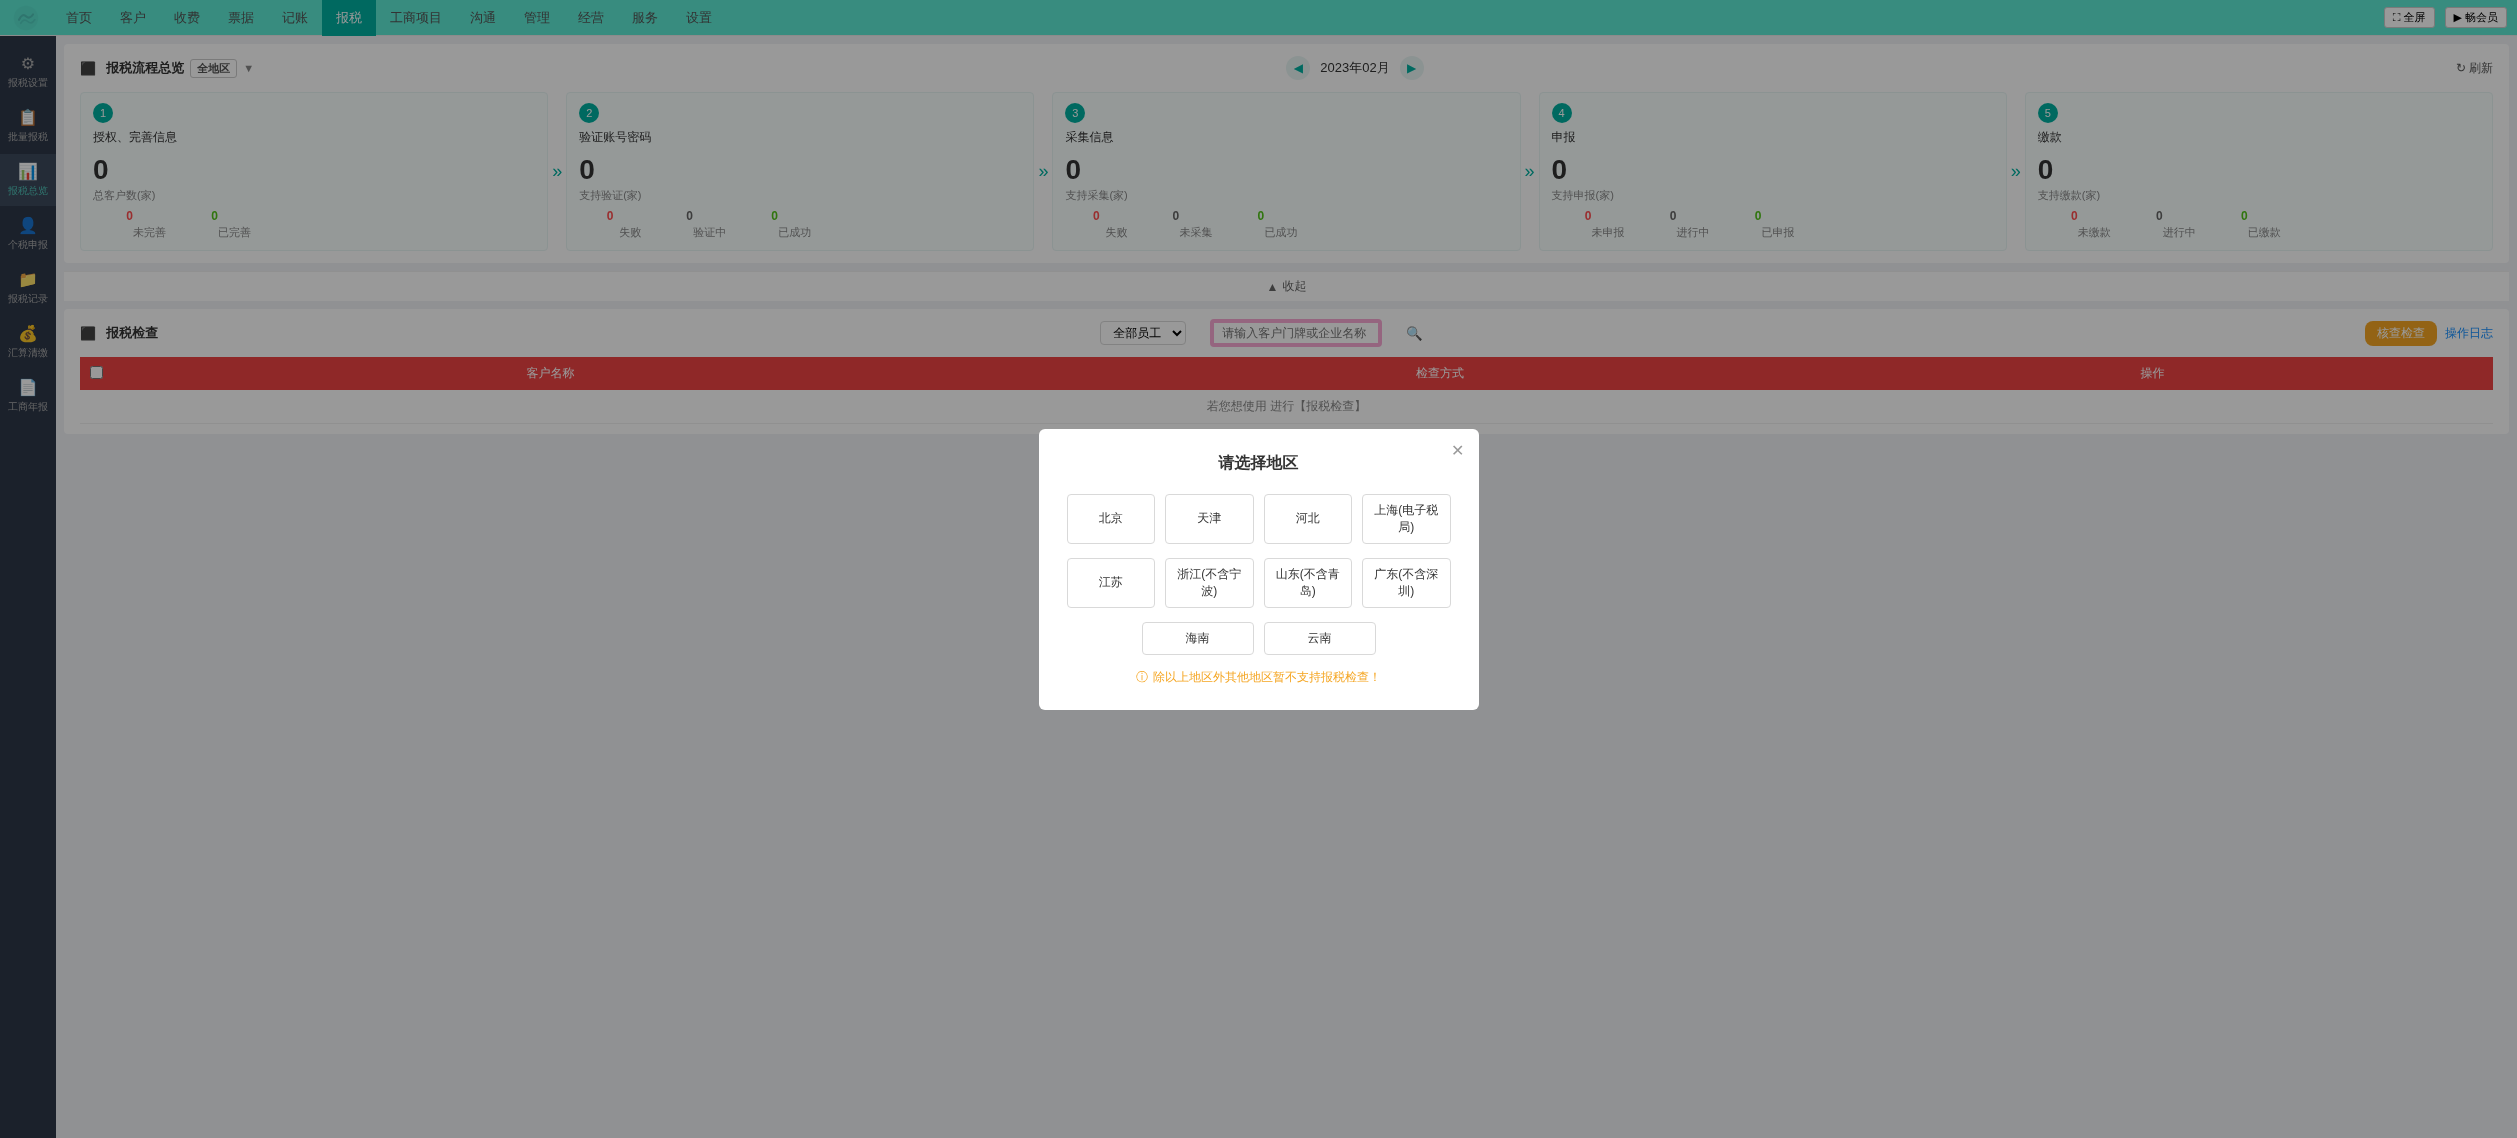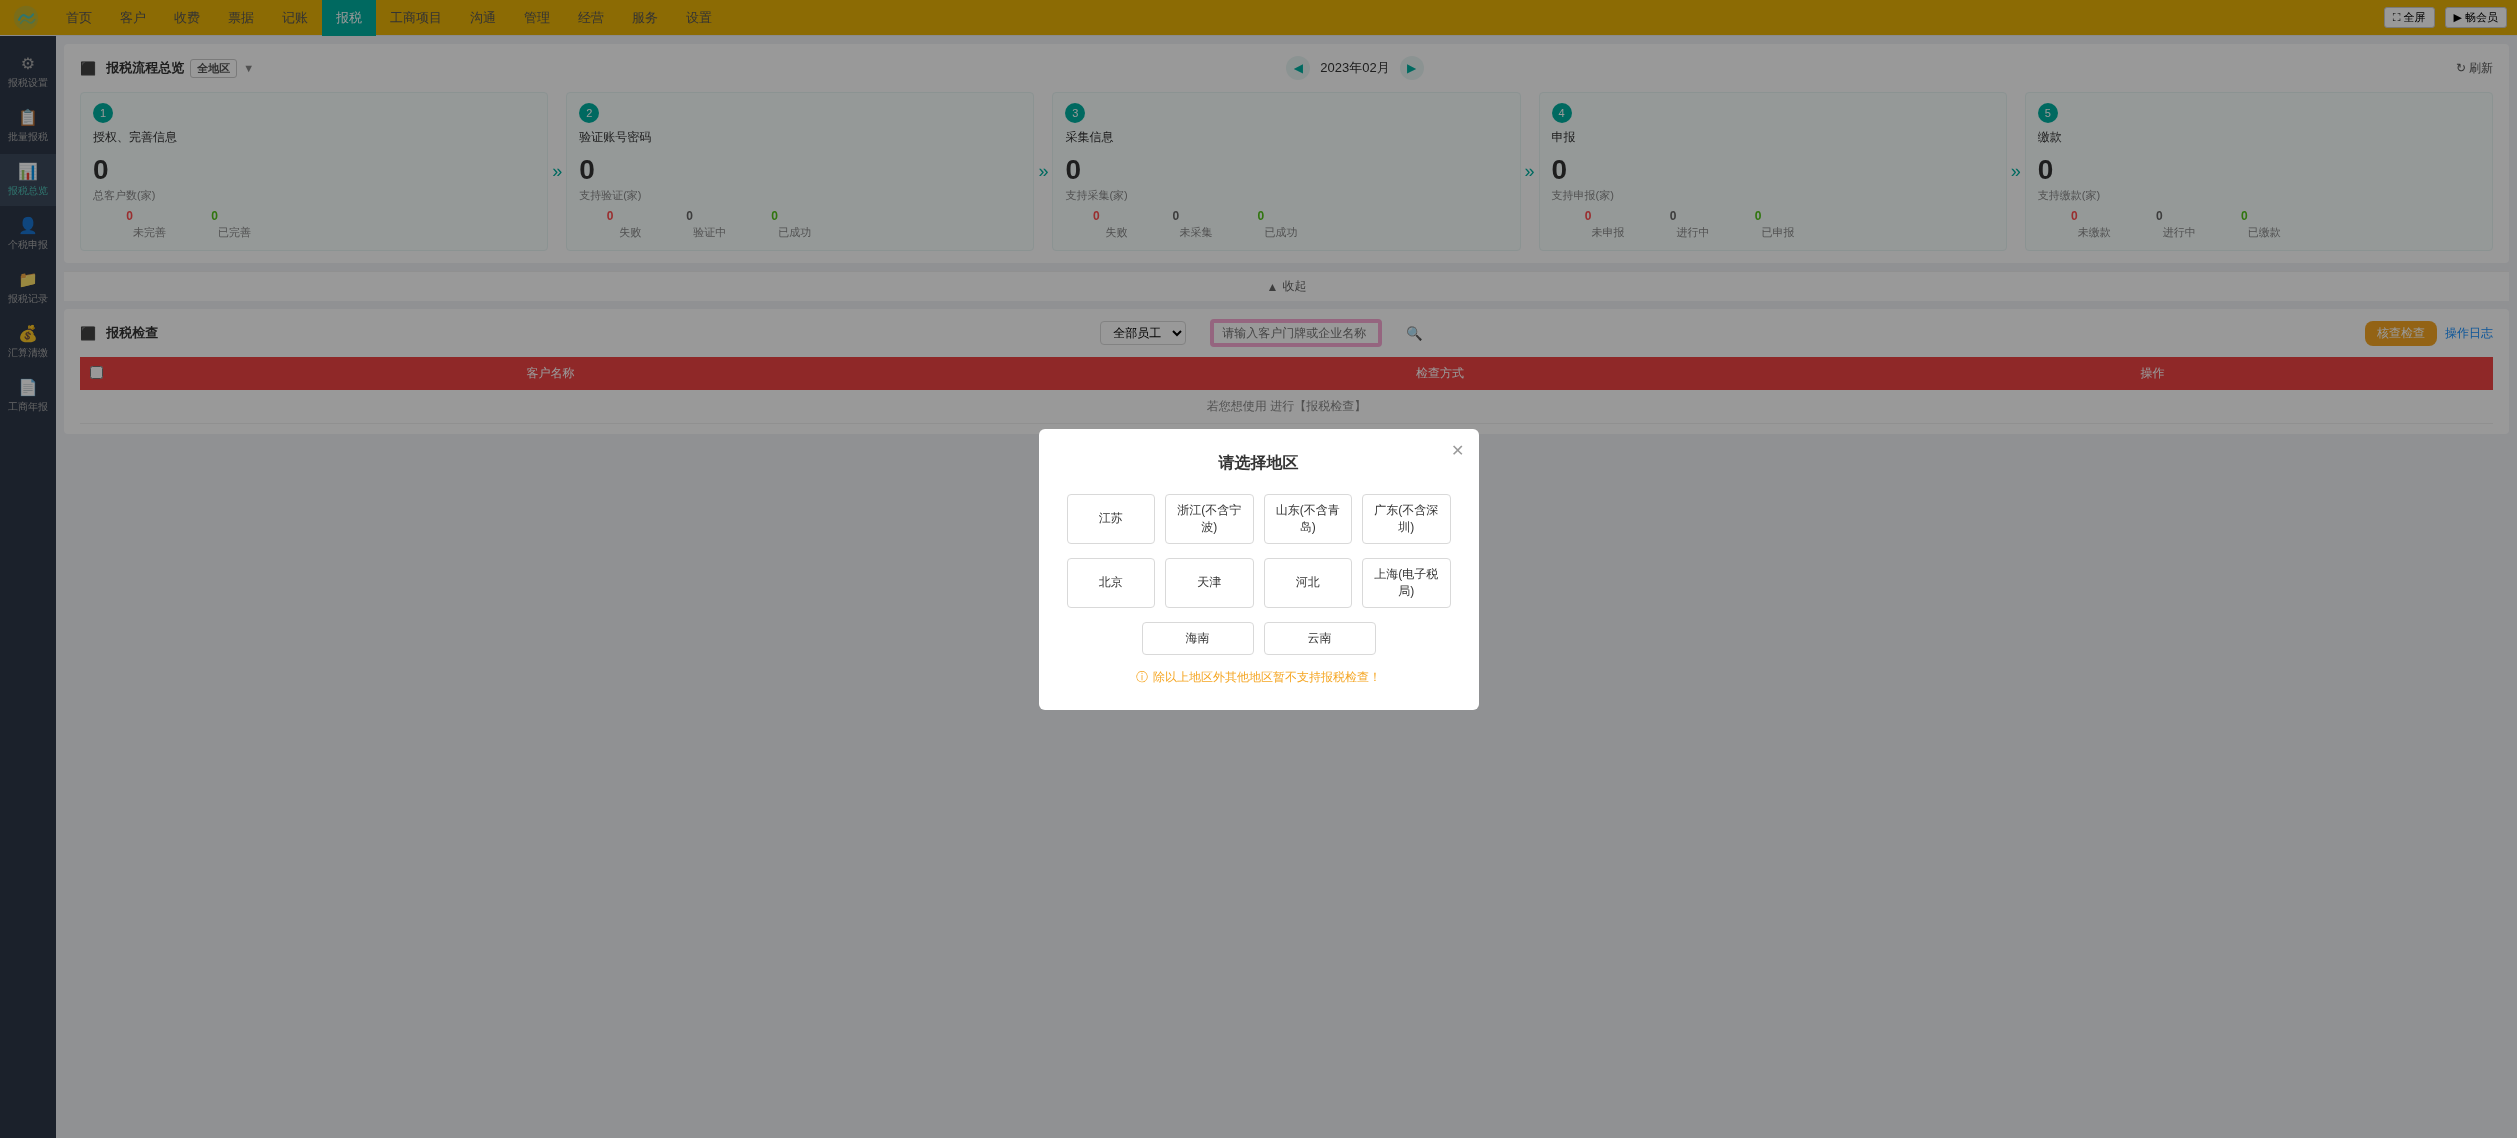--- a/index.html
+++ b/index.html
@@ -1,20 +1,20 @@
 <!DOCTYPE html>
 <html><head>
   <meta charset="utf-8">
   <style>
     * { box-sizing: border-box; margin: 0; padding: 0; }
     body { font-family: 'Microsoft YaHei', Arial, sans-serif; background: #f0f2f5; font-size: 12px; color: #333; }
 
     
     .top-nav {
-      background: #eab308;
+      background: #5eead4;
       height: 36px;
       display: flex;
       align-items: center;
       border-bottom: 1px solid #e8e8e8;
       padding: 0 10px;
       position: relative;
       z-index: 10;
     }
     .top-nav-logo {
       width: 32px;
@@ -555,33 +555,33 @@
     </div>
   </div>
 </div>
 
 <div class="modal-overlay">
   <div class="modal">
     <button class="modal-close">✕</button>
     <div class="modal-title">请选择地区</div>
 
     <div class="region-grid">
+      <button class="region-btn">北京</button>
+      <button class="region-btn">天津</button>
+      <button class="region-btn">河北</button>
+      <button class="region-btn">上海(电子税局)</button>
+    </div>
+
+    <div class="region-grid">
       <button class="region-btn">江苏</button>
       <button class="region-btn">浙江(不含宁波)</button>
       <button class="region-btn">山东(不含青岛)</button>
       <button class="region-btn">广东(不含深圳)</button>
     </div>
 
-    <div class="region-grid">
-      <button class="region-btn">北京</button>
-      <button class="region-btn">天津</button>
-      <button class="region-btn">河北</button>
-      <button class="region-btn">上海(电子税局)</button>
-    </div>
-
     <div class="region-row-3">
       <button class="region-btn">海南</button>
       <button class="region-btn">云南</button>
     </div>
 
     <div class="modal-warning">
       <span style="color:#f5a623;">ⓘ</span>
       <span>除以上地区外其他地区暂不支持报税检查！</span>
     </div>
   </div>

